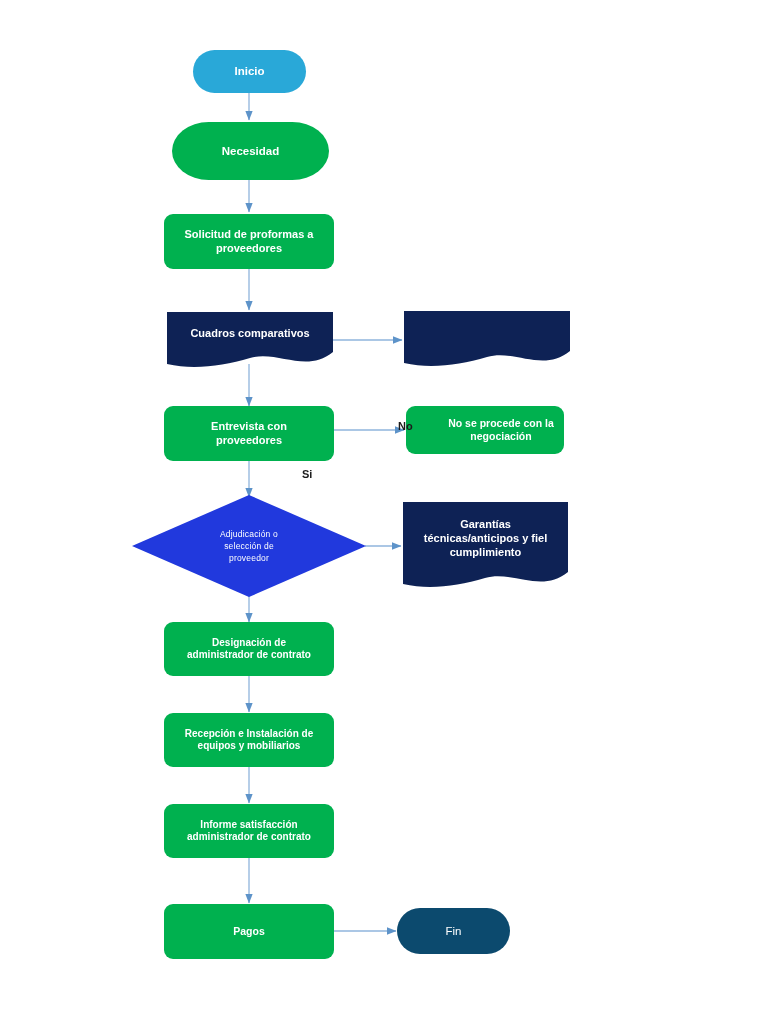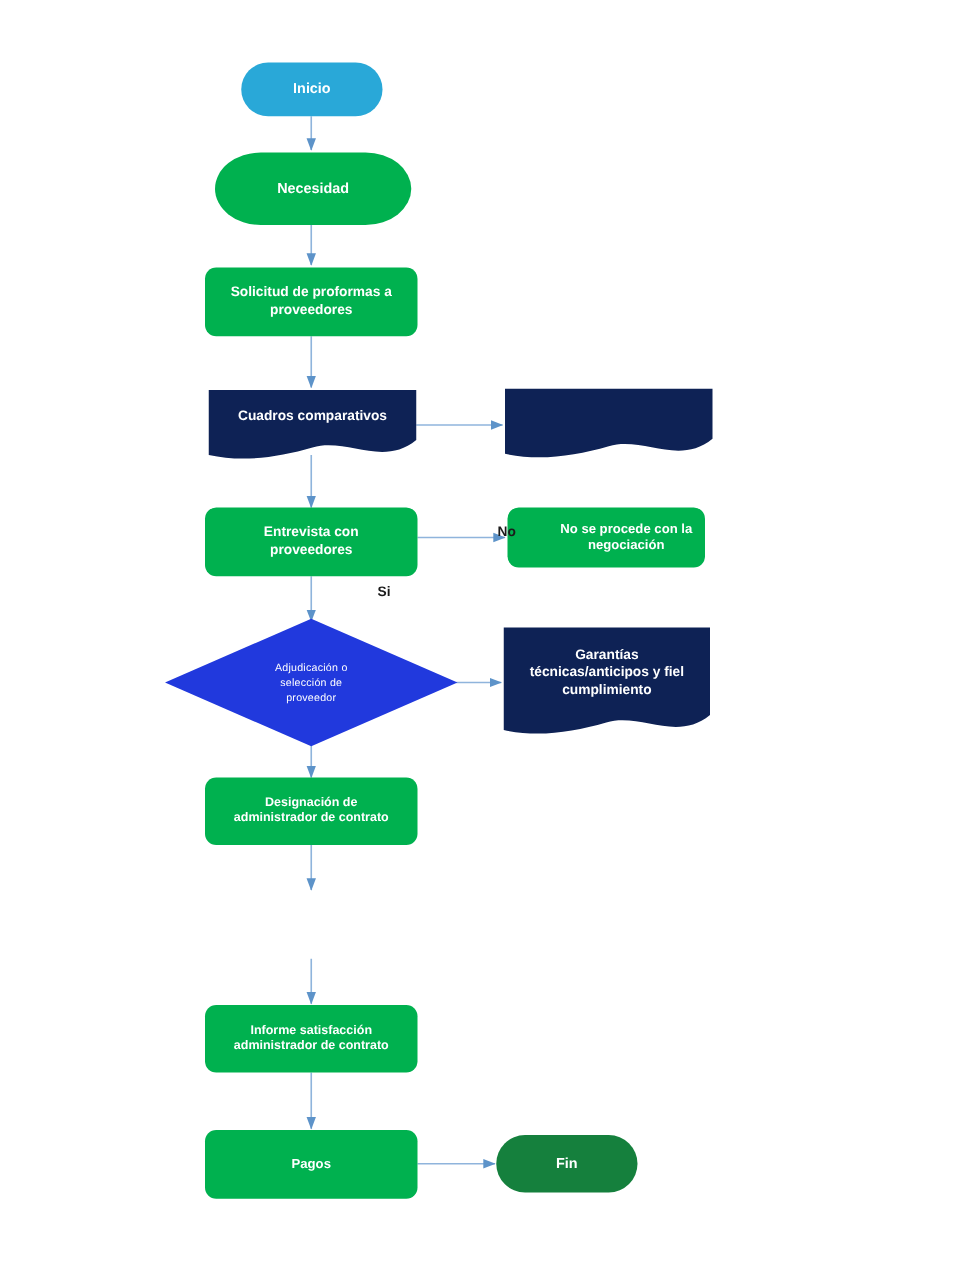--- a/index.html
+++ b/index.html
@@ -172,31 +172,35 @@
     <span>Garantías
 técnicas/anticipos y fiel
 cumplimiento</span>
   </div>
 
   <div class="node roundrect" style="left:164px; top:622px; width:170px; height:54px; background:#00B14F; font-size:10px; font-weight:bold;">
     <span>Designación de
 administrador de contrato</span>
   </div>
 
+  <div class="node roundrect" style="left:164px; top:713px; width:170px; height:54px; background:#00B14F; font-size:10px; font-weight:bold;">
+    <span>Recepción e Instalación de
+equipos y mobiliarios</span>
+  </div>
 
   <div class="node roundrect" style="left:164px; top:804px; width:170px; height:54px; background:#00B14F; font-size:10px; font-weight:bold;">
     <span>Informe satisfacción
 administrador de contrato</span>
   </div>
 
   <div class="node roundrect" style="left:164px; top:904px; width:170px; height:55px; background:#00B14F; font-size:10.5px; font-weight:bold;">
     <span>Pagos</span>
   </div>
 
-  <div class="node terminator" style="left:397px; top:908px; width:113px; height:46px; background:#15803d; font-size:11.5px; font-weight:bold;">
+  <div class="node terminator" style="left:397px; top:908px; width:113px; height:46px; background:#0c4a6e; font-size:11.5px; font-weight:normal;">
     <span>Fin</span>
   </div>
 
   <div class="edge-label" style="left:354px; top:420px;">
     <span>No</span>
   </div>
 
   <div class="edge-label" style="left:258px; top:468px;">
     <span>Si</span>
   </div>

